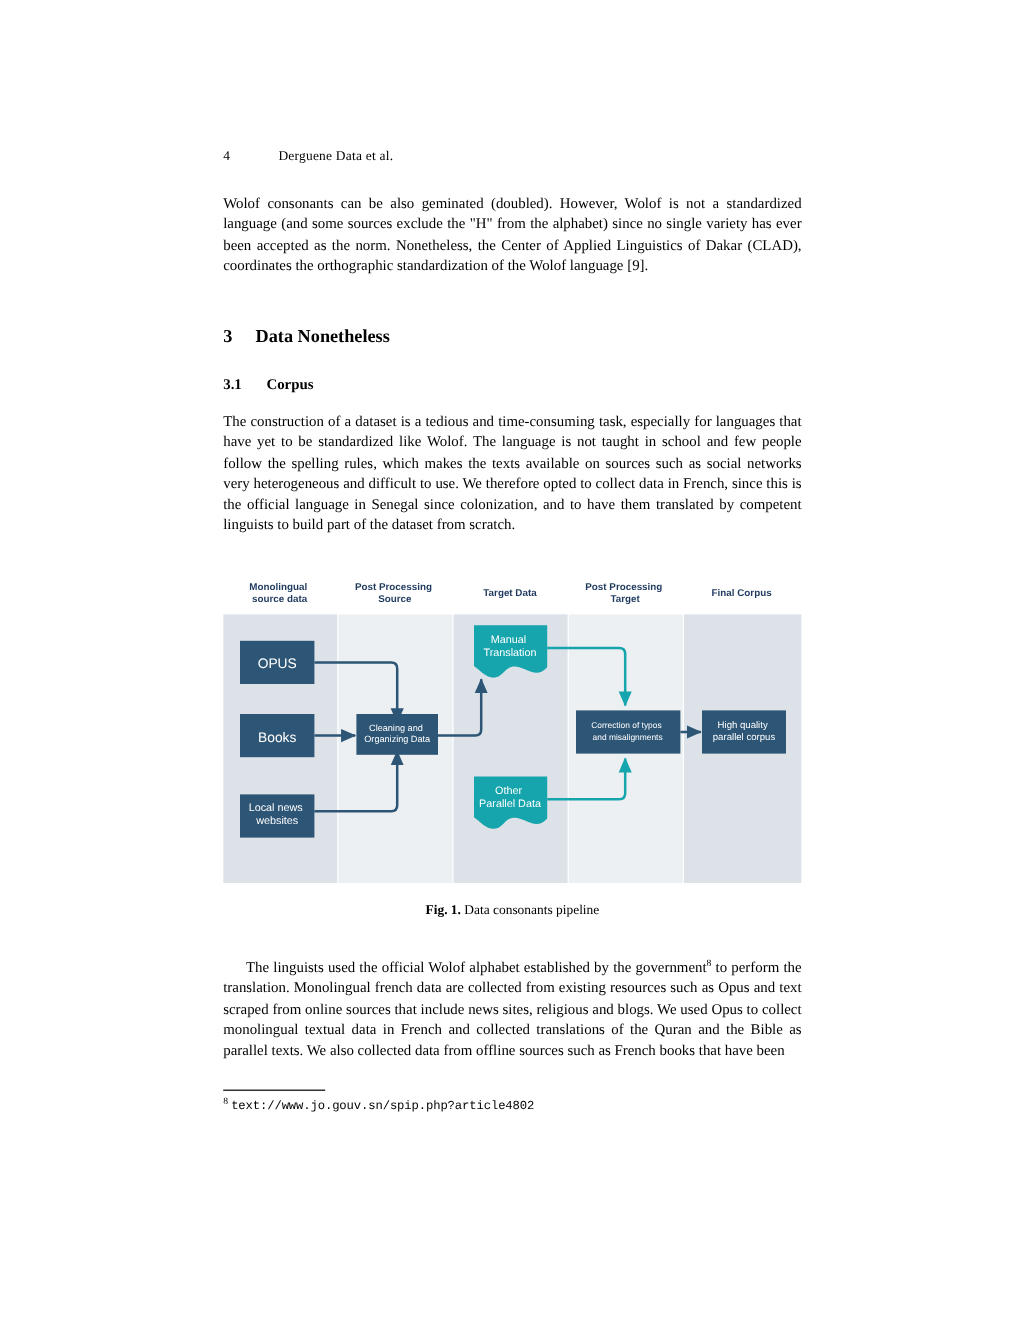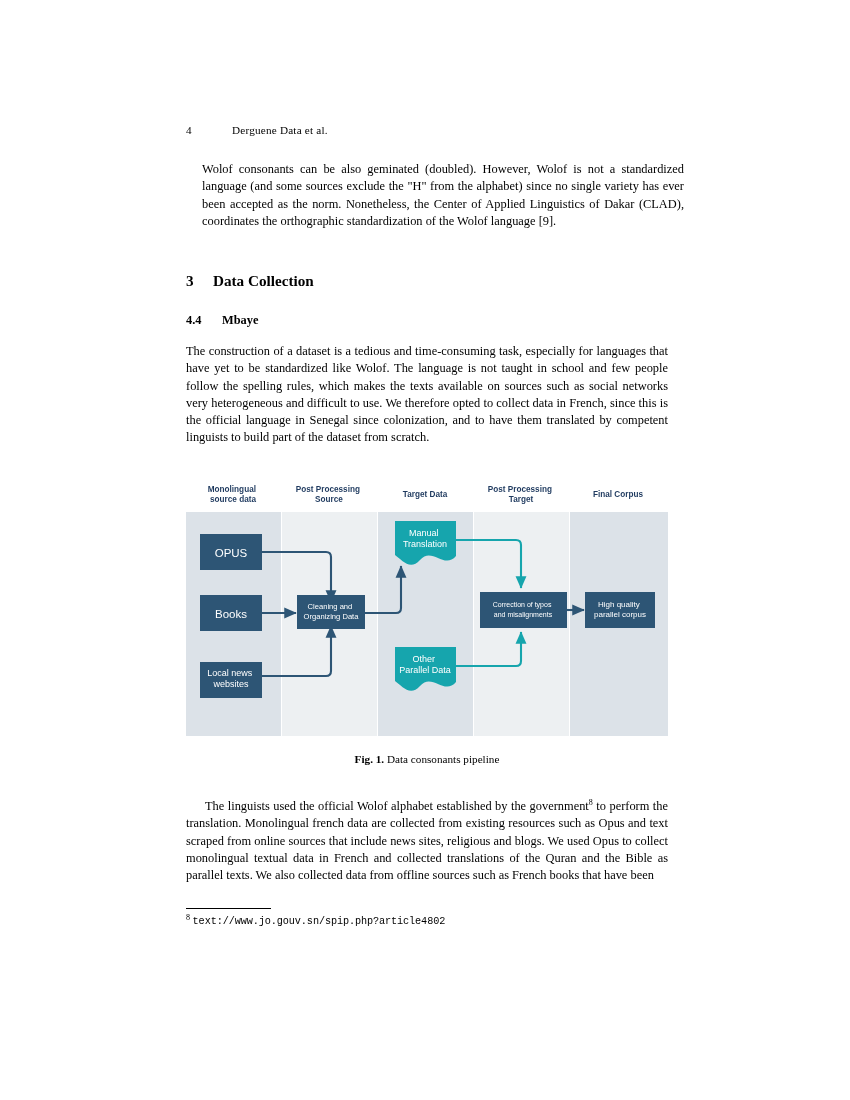--- a/index.html
+++ b/index.html
@@ -28,21 +28,21 @@
   .para{
     font-size:12.4px;
     line-height:17.3px;
     text-align:justify;
     text-justify:inter-word;
     hyphens:none;
     margin:0;
   }
   .para.indent{text-indent:19px;}
 
-  #p1{position:absolute;top:161px;left:0;width:482px;margin-left:16px;}
+  #p1{position:absolute;top:161px;left:0;width:482px;}
   #p2{position:absolute;top:343px;left:0;width:482px;}
   #p3{position:absolute;top:798px;left:0;width:482px;}
 
   .h1{
     position:absolute; top:272px; left:0; width:482px;
     font-size:15.2px; font-weight:bold;
     font-family:"Liberation Serif", serif;
   }
   .h1 .num{display:inline-block;width:27px;}
   .h2{
@@ -84,25 +84,25 @@
 <div class="page">
 
   <div class="runhead">
     <span class="pgno">4</span>
     <span class="authors">Derguene Data et al.</span>
   </div>
 
   <p id="p1" class="para">Wolof consonants can be also geminated (doubled). However, Wolof is not a standardized language (and some sources exclude the "H" from the alphabet) since no single variety has ever been accepted as the norm. Nonetheless, the Center of Applied Linguistics of Dakar (CLAD), coordinates the orthographic standardization of the Wolof language [9].</p>
 
   <div class="h1">
-    <span class="num">3</span><span>Data Collection</span>
+    <span class="num">3</span><span>Data Nonetheless</span>
   </div>
 
   <div class="h2">
-    <span class="num">4.4</span><span>Mbaye</span>
+    <span class="num">3.1</span><span>Corpus</span>
   </div>
 
   <p id="p2" class="para">The construction of a dataset is a tedious and time-consuming task, especially for languages that have yet to be standardized like Wolof. The language is not taught in school and few people follow the spelling rules, which makes the texts available on sources such as social networks very heterogeneous and difficult to use. We therefore opted to collect data in French, since this is the official language in Senegal since colonization, and to have them translated by competent linguists to build part of the dataset from scratch.</p>
 
   <div class="figure">
     <svg width="482" height="252" viewBox="0 0 482 252" xmlns="http://www.w3.org/2000/svg">
       <defs>
         <marker id="arrowNavy" markerWidth="7" markerHeight="7" refX="5.6" refY="3" orient="auto" markerUnits="strokeWidth">
           <path d="M0,0.4 L6,3 L0,5.6 Z" fill="#2d5575"></path>
         </marker>

